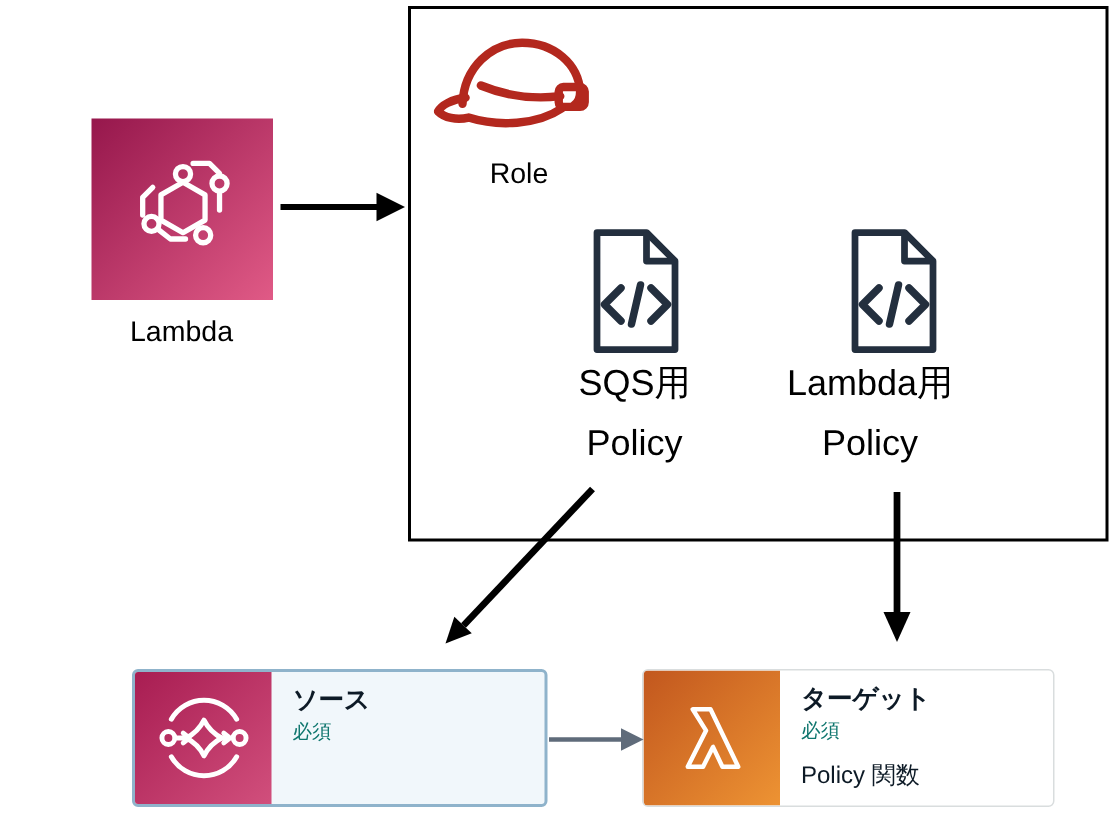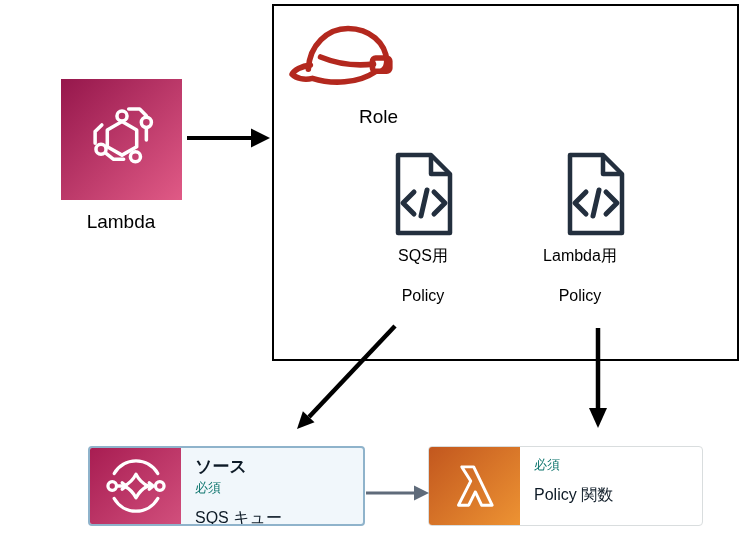--- a/index.html
+++ b/index.html
@@ -11,35 +11,35 @@
   .eb-icon{left:61px;top:79px;width:121px;height:121px;
            background:linear-gradient(135deg,#96174C 0%,#E05A86 100%);
            display:flex;align-items:center;justify-content:center;}
   .eb-label{left:21px;top:209px;width:200px;text-align:center;
             font-size:19px;line-height:26px;color:#000;}
 
   
   .iam-box{left:272px;top:4px;width:467px;height:357px;box-sizing:border-box;
            border:2.5px solid #000;background:#fff;}
   .role-svg{left:289px;top:20px;width:112px;height:74px;}
-  .role-label{left:294px;top:106px;width:104px;text-align:right;
+  .role-label{left:294px;top:106px;width:104px;text-align:center;
               font-size:19px;color:#000;}
   .policy-svg{top:151px;width:60px;height:86px;}
   .policy1-svg{left:394px;}
   .policy2-svg{left:566px;}
-  .policy-label{top:243px;width:160px;text-align:center;font-size:16px;color:#000;}
+  .policy-label{top:243px;width:160px;text-align:center;font-size:24px;color:#000;}
   .policy-label div{height:40px;line-height:26px;}
   .policy1-label{left:343px;}
   .policy2-label{left:500px;}
 
   
   .arrows{left:0;top:0;width:744px;height:556px;pointer-events:none;}
 
   
-  .card{top:446px;height:80px;box-sizing:border-box;border-radius:4px;
+  .card{top:446px;height:92px;box-sizing:border-box;border-radius:4px;
         display:flex;overflow:hidden;}
   .card-source{left:88px;width:277px;border:2px solid #8FB3CB;background:#F1F7FB;}
   .card-target{left:428px;width:275px;border:1.5px solid #D9DDDE;background:#FFFFFF;}
   .card-icon{flex:0 0 91px;display:flex;align-items:center;justify-content:center;}
   .card-icon.pink{background:linear-gradient(135deg,#A81D52 0%,#D14F7C 100%);}
   .card-icon.orange{background:linear-gradient(135deg,#C2571E 0%,#ED9333 100%);}
   .card-text{padding:8px 0 0 14px;}
   .card-title{font-size:17px;font-weight:bold;color:#0D1A26;line-height:22px;}
   .card-badge{font-size:13px;color:#0f766e;line-height:17px;margin-top:1px;}
   .card-value{font-size:16px;color:#0D1A26;margin-top:12px;}
@@ -124,31 +124,31 @@
           <path d="M29,45 L35,50 L29,55"></path>
           <path d="M50,32 Q56,44 68,50 Q56,56 50,68 Q44,56 32,50 Q44,44 50,32 Z"></path>
           <path d="M65,50 H74"></path>
           <path d="M70,45 L76,50 L70,55"></path>
         </g>
       </svg>
     </div>
     <div class="card-text">
       <div class="card-title">ソース</div>
       <div class="card-badge">必須</div>
-      <div class="card-value">SQS キュー</div>
     </div>
   </div>
 
   <div class="abs card card-target">
     <div class="card-icon orange">
       <svg width="66" height="66" viewBox="0 0 100 100">
         <polygon points="30,21 48,21 76,79 60,79 50.5,59 40.5,79 25,79 43.5,42.5" fill="none" stroke="#FFFFFF" stroke-width="4.5" stroke-linejoin="round"></polygon>
       </svg>
     </div>
     <div class="card-text">
+      <div class="card-title">ターゲット</div>
       <div class="card-badge">必須</div>
       <div class="card-value">Policy 関数</div>
     </div>
   </div>
 
   <svg class="abs arrows" viewBox="0 0 744 556">
     <g>
       <line x1="187" y1="138" x2="252" y2="138" stroke="#000" stroke-width="4"></line>
       <polygon points="251,128.5 270,138 251,147.5" fill="#000"></polygon>
     </g>

